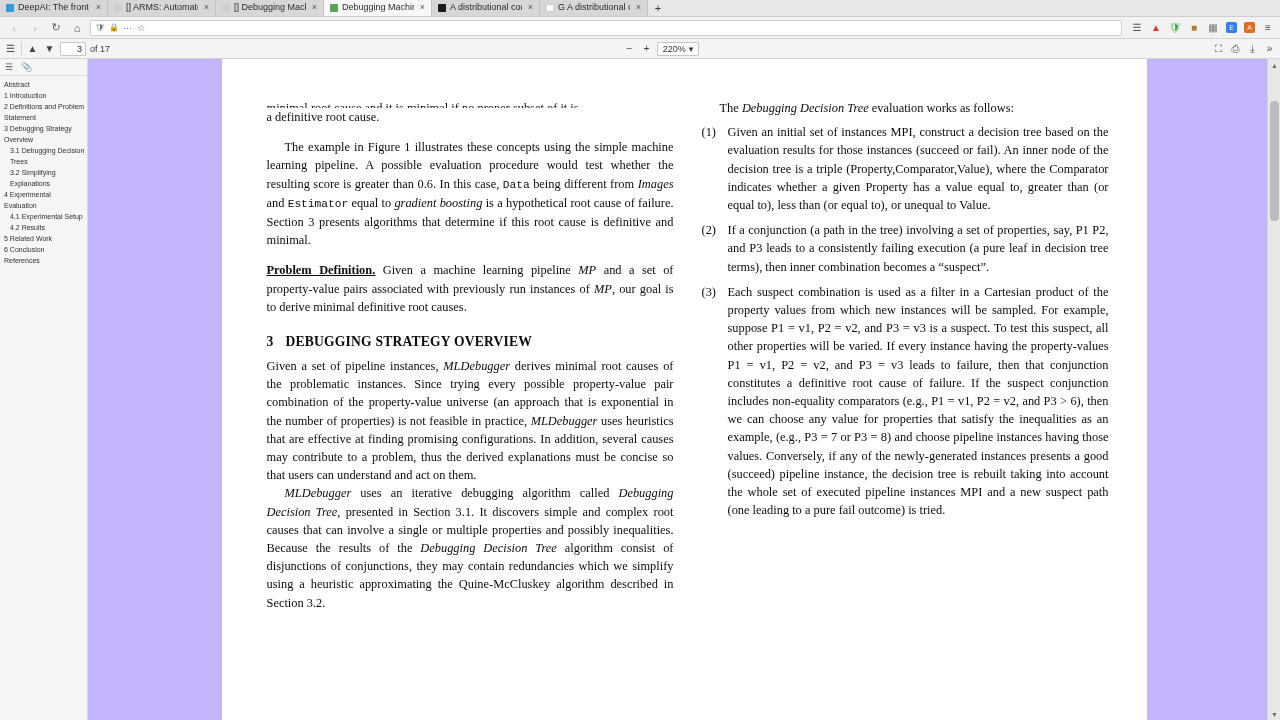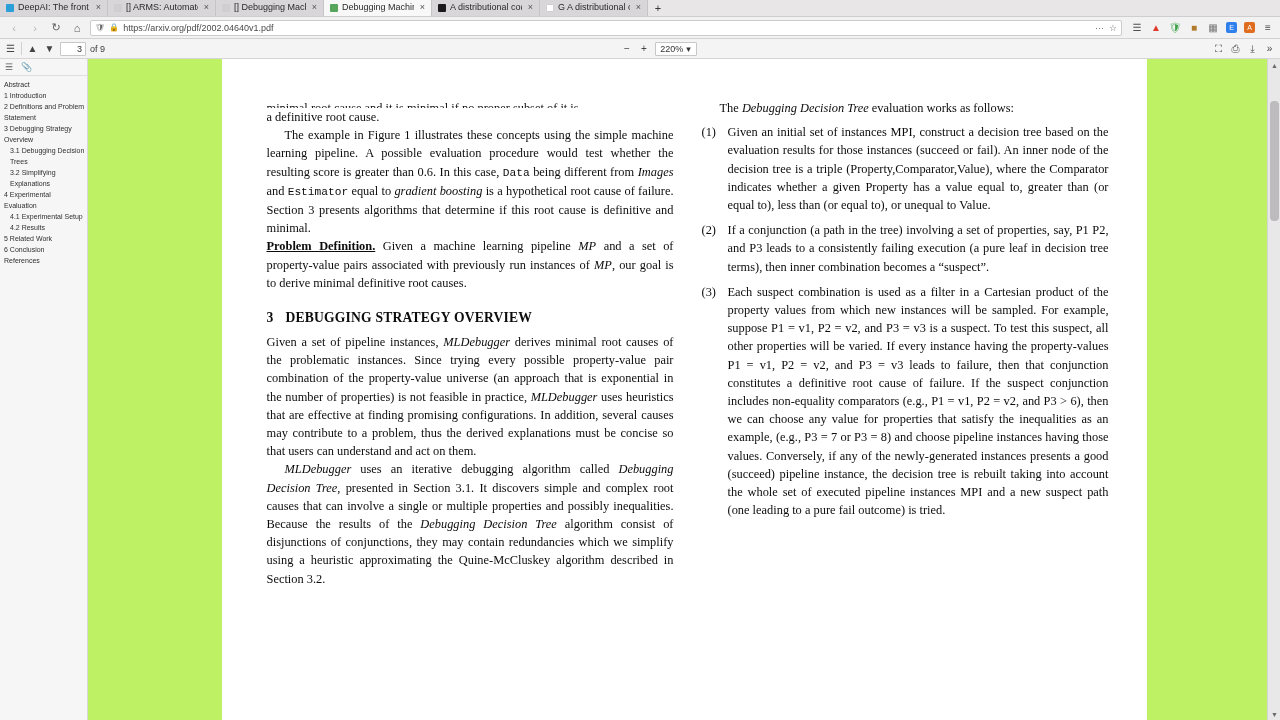--- a/index.html
+++ b/index.html
@@ -174,21 +174,21 @@
     overflow: hidden;
   }
   .outline-item { padding: 0 0 0 0; white-space: nowrap; overflow: hidden; text-overflow: ellipsis;}
   .outline-item.lvl2 { padding-left: 6px; }
   .outline-item.wrap { white-space: normal; }
 
   
   .viewer {
     flex: 1 1 auto;
     position: relative;
-    background: #bef264;
+    background: #c4b5fd;
     overflow: hidden;
     display: flex;
     justify-content: center;
   }
   .page {
     width: 925px;
     margin-top: 0;
     background: #ffffff;
     position: relative;
     height: 100%;
@@ -202,21 +202,21 @@
   }
   .col { width: 50%; }
   .col p {
     margin: 0 0 0 0;
     font-size: 12.4px;
     line-height: 18.2px;
     text-align: justify;
     text-justify: inter-word;
   }
   .col p.indent { text-indent: 18px; }
-  .col p.gap { margin-top: 0; }
+  .col p.gap { margin-top: 12px; }
   .tt { font-family: "Liberation Mono", monospace; font-size: 11.2px; }
   .it { font-style: italic; }
   .bd { font-weight: bold; text-decoration: underline; }
   h3.sec {
     font-size: 13.6px;
     font-weight: bold;
     margin: 18px 0 7px 0;
     letter-spacing: .2px;
   }
   h3.sec .num { margin-right: 12px; }
@@ -288,21 +288,20 @@
   </div>
 
   <div class="navbar">
     <div class="navbtn dim">‹</div>
     <div class="navbtn dim">›</div>
     <div class="navbtn">↻</div>
     <div class="navbtn">⌂</div>
     <div class="urlbar">
       <span class="u-icon">🛡</span>
       <span class="u-icon">🔒</span>
-      <span class="url-text">https://arxiv.org/pdf/2002.04640v1.pdf</span>
       <span class="url-right">
         <span>···</span>
         <span>☆</span>
       </span>
     </div>
     <div class="toolbar-icons">
       <span class="ticon">☰</span>
       <span class="ticon" style="color:#e0392b">▲</span>
       <span class="ticon" style="color:#3fa34a">🛡</span>
       <span class="ticon" style="color:#b07a2a">■</span>
@@ -313,21 +312,21 @@
     </div>
   </div>
 
   <div class="pdfbar">
     <div class="grp">
       <span class="pdfbtn">☰</span>
       <span class="sep"></span>
       <span class="pdfbtn">▲</span>
       <span class="pdfbtn">▼</span>
       <span class="pagebox">3</span>
-      <span>of 9</span>
+      <span>of 17</span>
     </div>
     <div class="spacer"></div>
     <div class="grp">
       <span class="pdfbtn">−</span>
       <span class="pdfbtn">+</span>
       <span class="zoombox">
         <span>220%</span>
         <span>▾</span>
       </span>
     </div>

